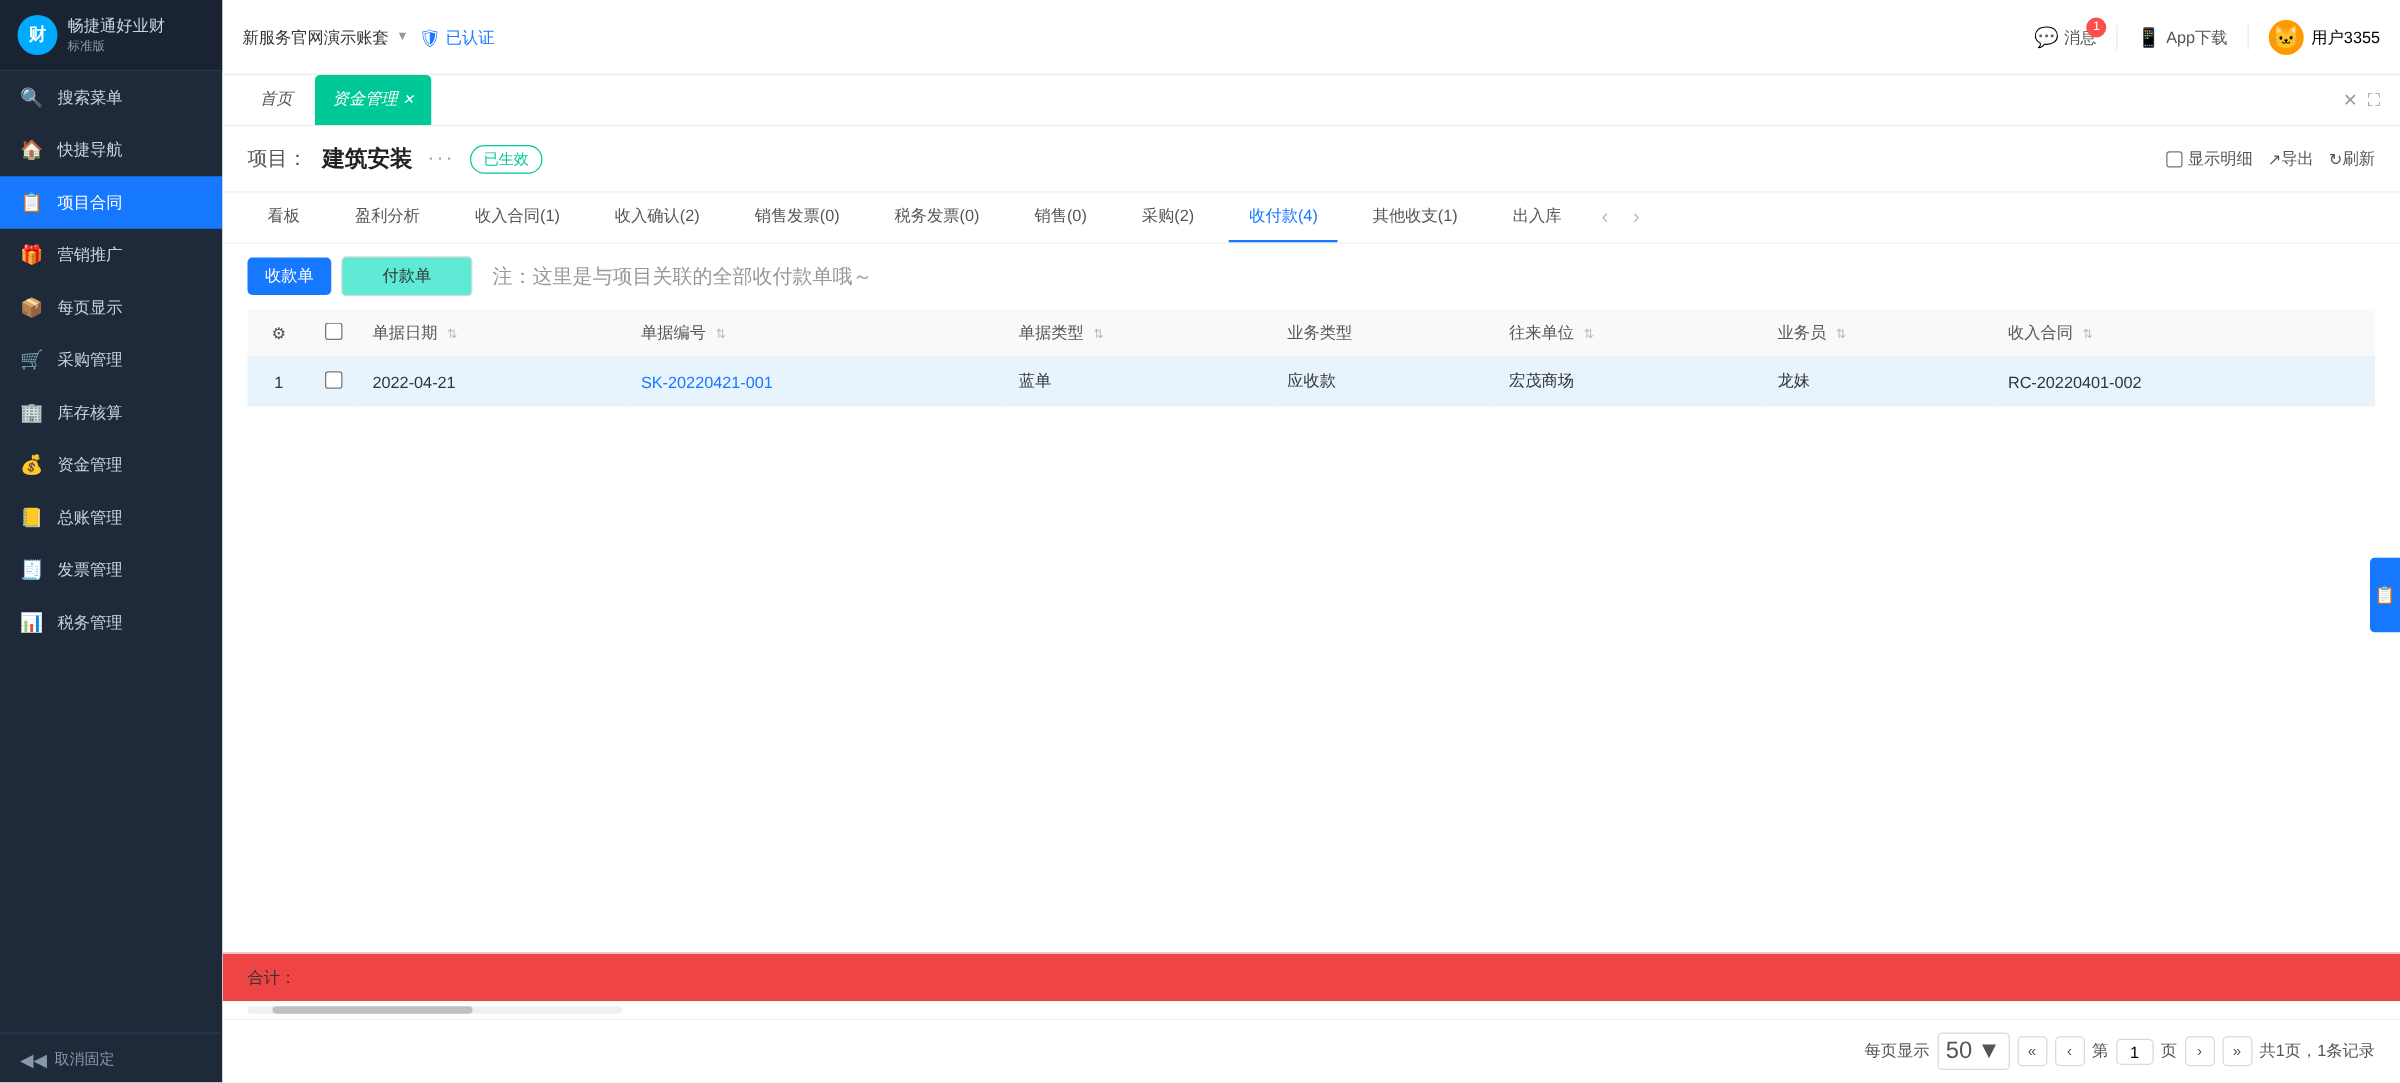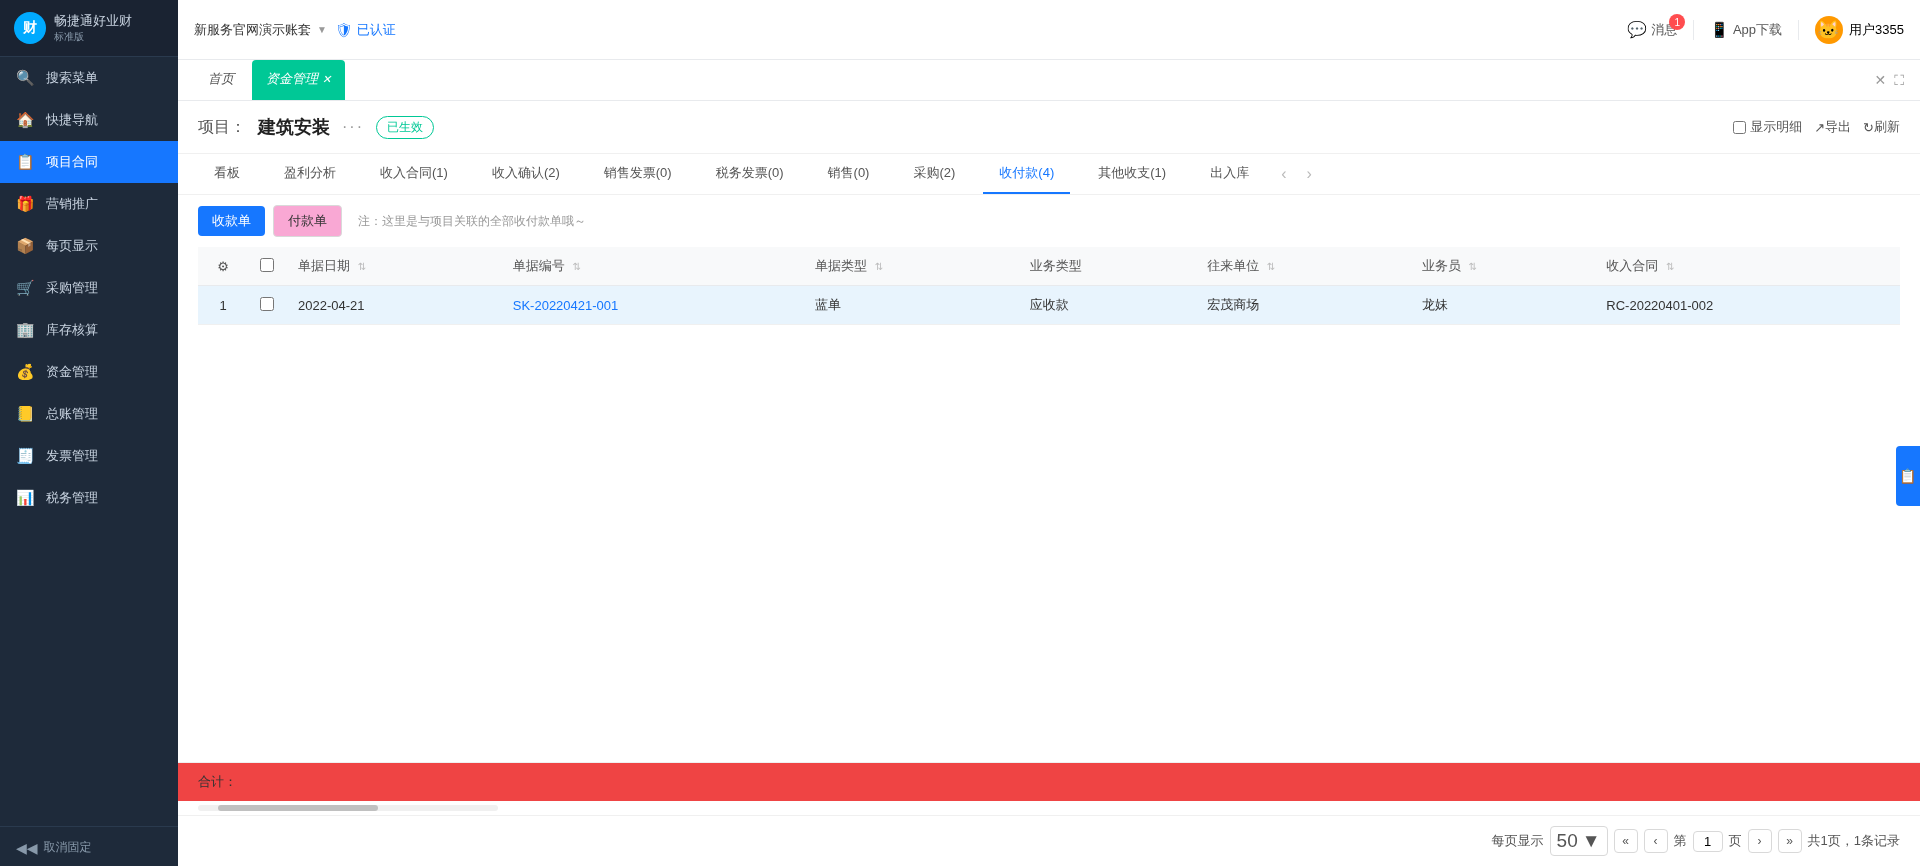--- a/index.html
+++ b/index.html
@@ -169,29 +169,29 @@
     .btn-primary {
       background: #1677ff;
       color: white;
       border: none;
       border-radius: 4px;
       padding: 6px 14px;
       font-size: 13px;
       cursor: pointer;
     }
     .btn-default {
-      background: #f9a8d4;
+      background: #5eead4;
       color: #333;
       border: 1px solid #d9d9d9;
       border-radius: 4px;
-      padding: 6px 14px;
-      font-size: 13px;
-      cursor: pointer;
-    }
-    .toolbar-note { color: #999; font-size: 12px; margin-left: 8px; text-align: right; }
+      padding: 6px 32px;
+      font-size: 13px;
+      cursor: pointer;
+    }
+    .toolbar-note { color: #999; font-size: 16px; margin-left: 8px; text-align: right; }
 
     
     .table-container {
       flex: 1;
       overflow: auto;
       padding: 0 20px;
     }
     table {
       width: 100%;
       border-collapse: collapse;

